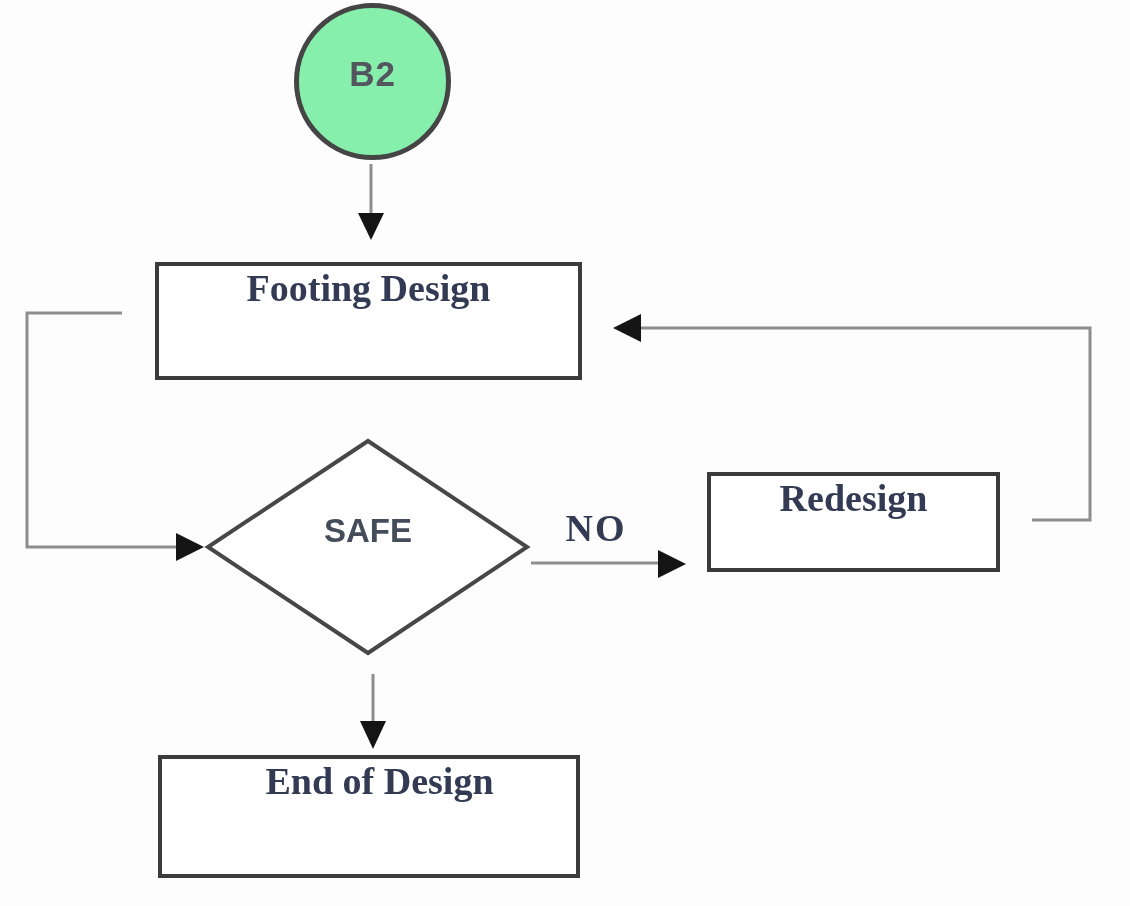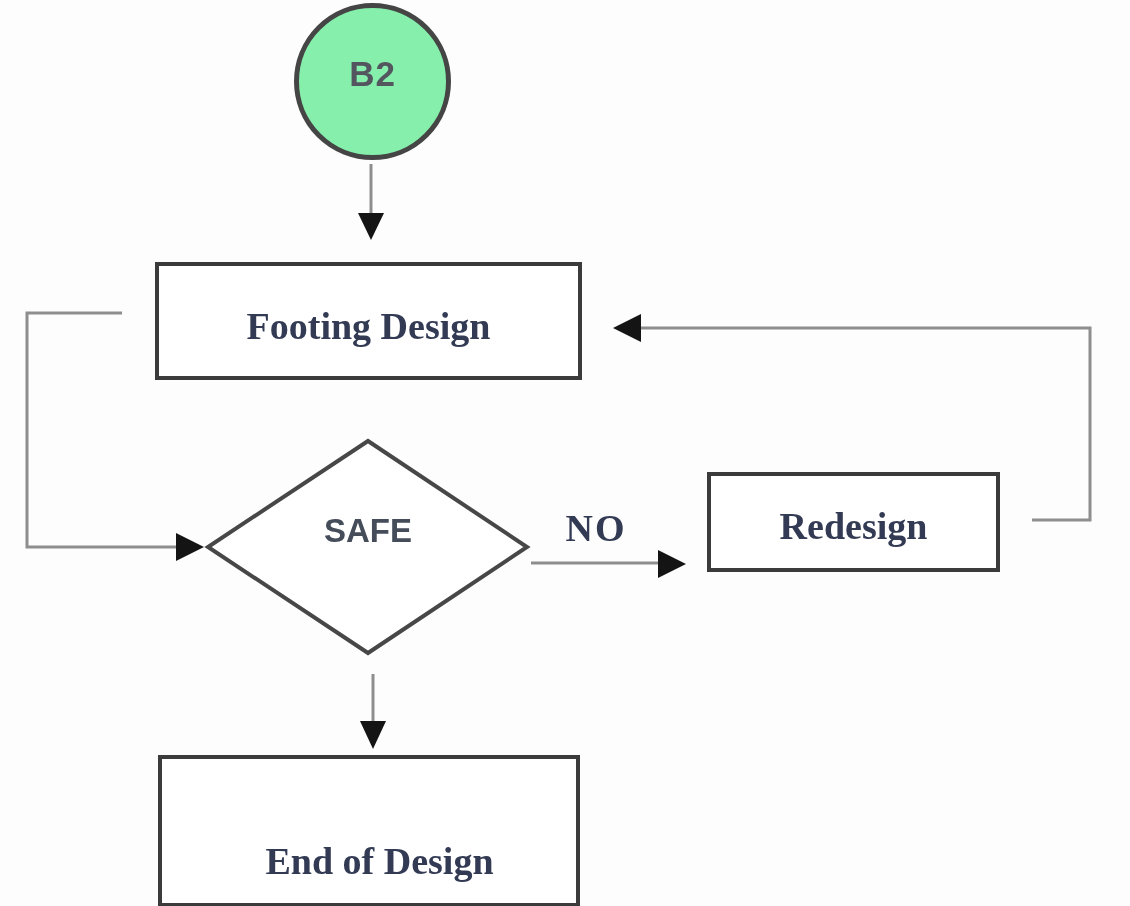--- a/index.html
+++ b/index.html
@@ -41,21 +41,21 @@
     fill: #ffffff;
     stroke: #474747;
     stroke-width: 4;
   }
   .box {
     position: absolute;
     box-sizing: border-box;
     border: 4px solid var(--box-border);
     background: #ffffff;
     display: flex;
-    align-items: flex-end;
+    align-items: flex-start;
     justify-content: center;
   }
   .circle-node {
     position: absolute;
     left: 294px;
     top: 3px;
     width: 157px;
     height: 157px;
     box-sizing: border-box;
     border: 5px solid #454545;
@@ -75,21 +75,21 @@
   }
   .sans-label {
     font-family: "Liberation Sans", sans-serif;
     font-weight: bold;
     font-size: 35px;
     color: var(--text-sans);
     letter-spacing: 1px;
   }
   #node-footing { left: 155px; top: 262px; width: 427px; height: 118px; padding-bottom: 28px; }
   #node-redesign { left: 707px; top: 472px; width: 293px; height: 100px; padding-bottom: 20px; }
-  #node-end { left: 158px; top: 755px; width: 422px; height: 152px; padding-bottom: 20px; padding-left: 21px; }
+  #node-end { left: 158px; top: 755px; width: 422px; height: 123px; padding-bottom: 20px; padding-left: 21px; }
   #safe-label {
     position: absolute;
     left: 268px;
     top: 512px;
     width: 200px;
     text-align: center;
     font-family: "Liberation Sans", sans-serif;
     font-weight: bold;
     font-size: 33px;
     color: #454c5a;

